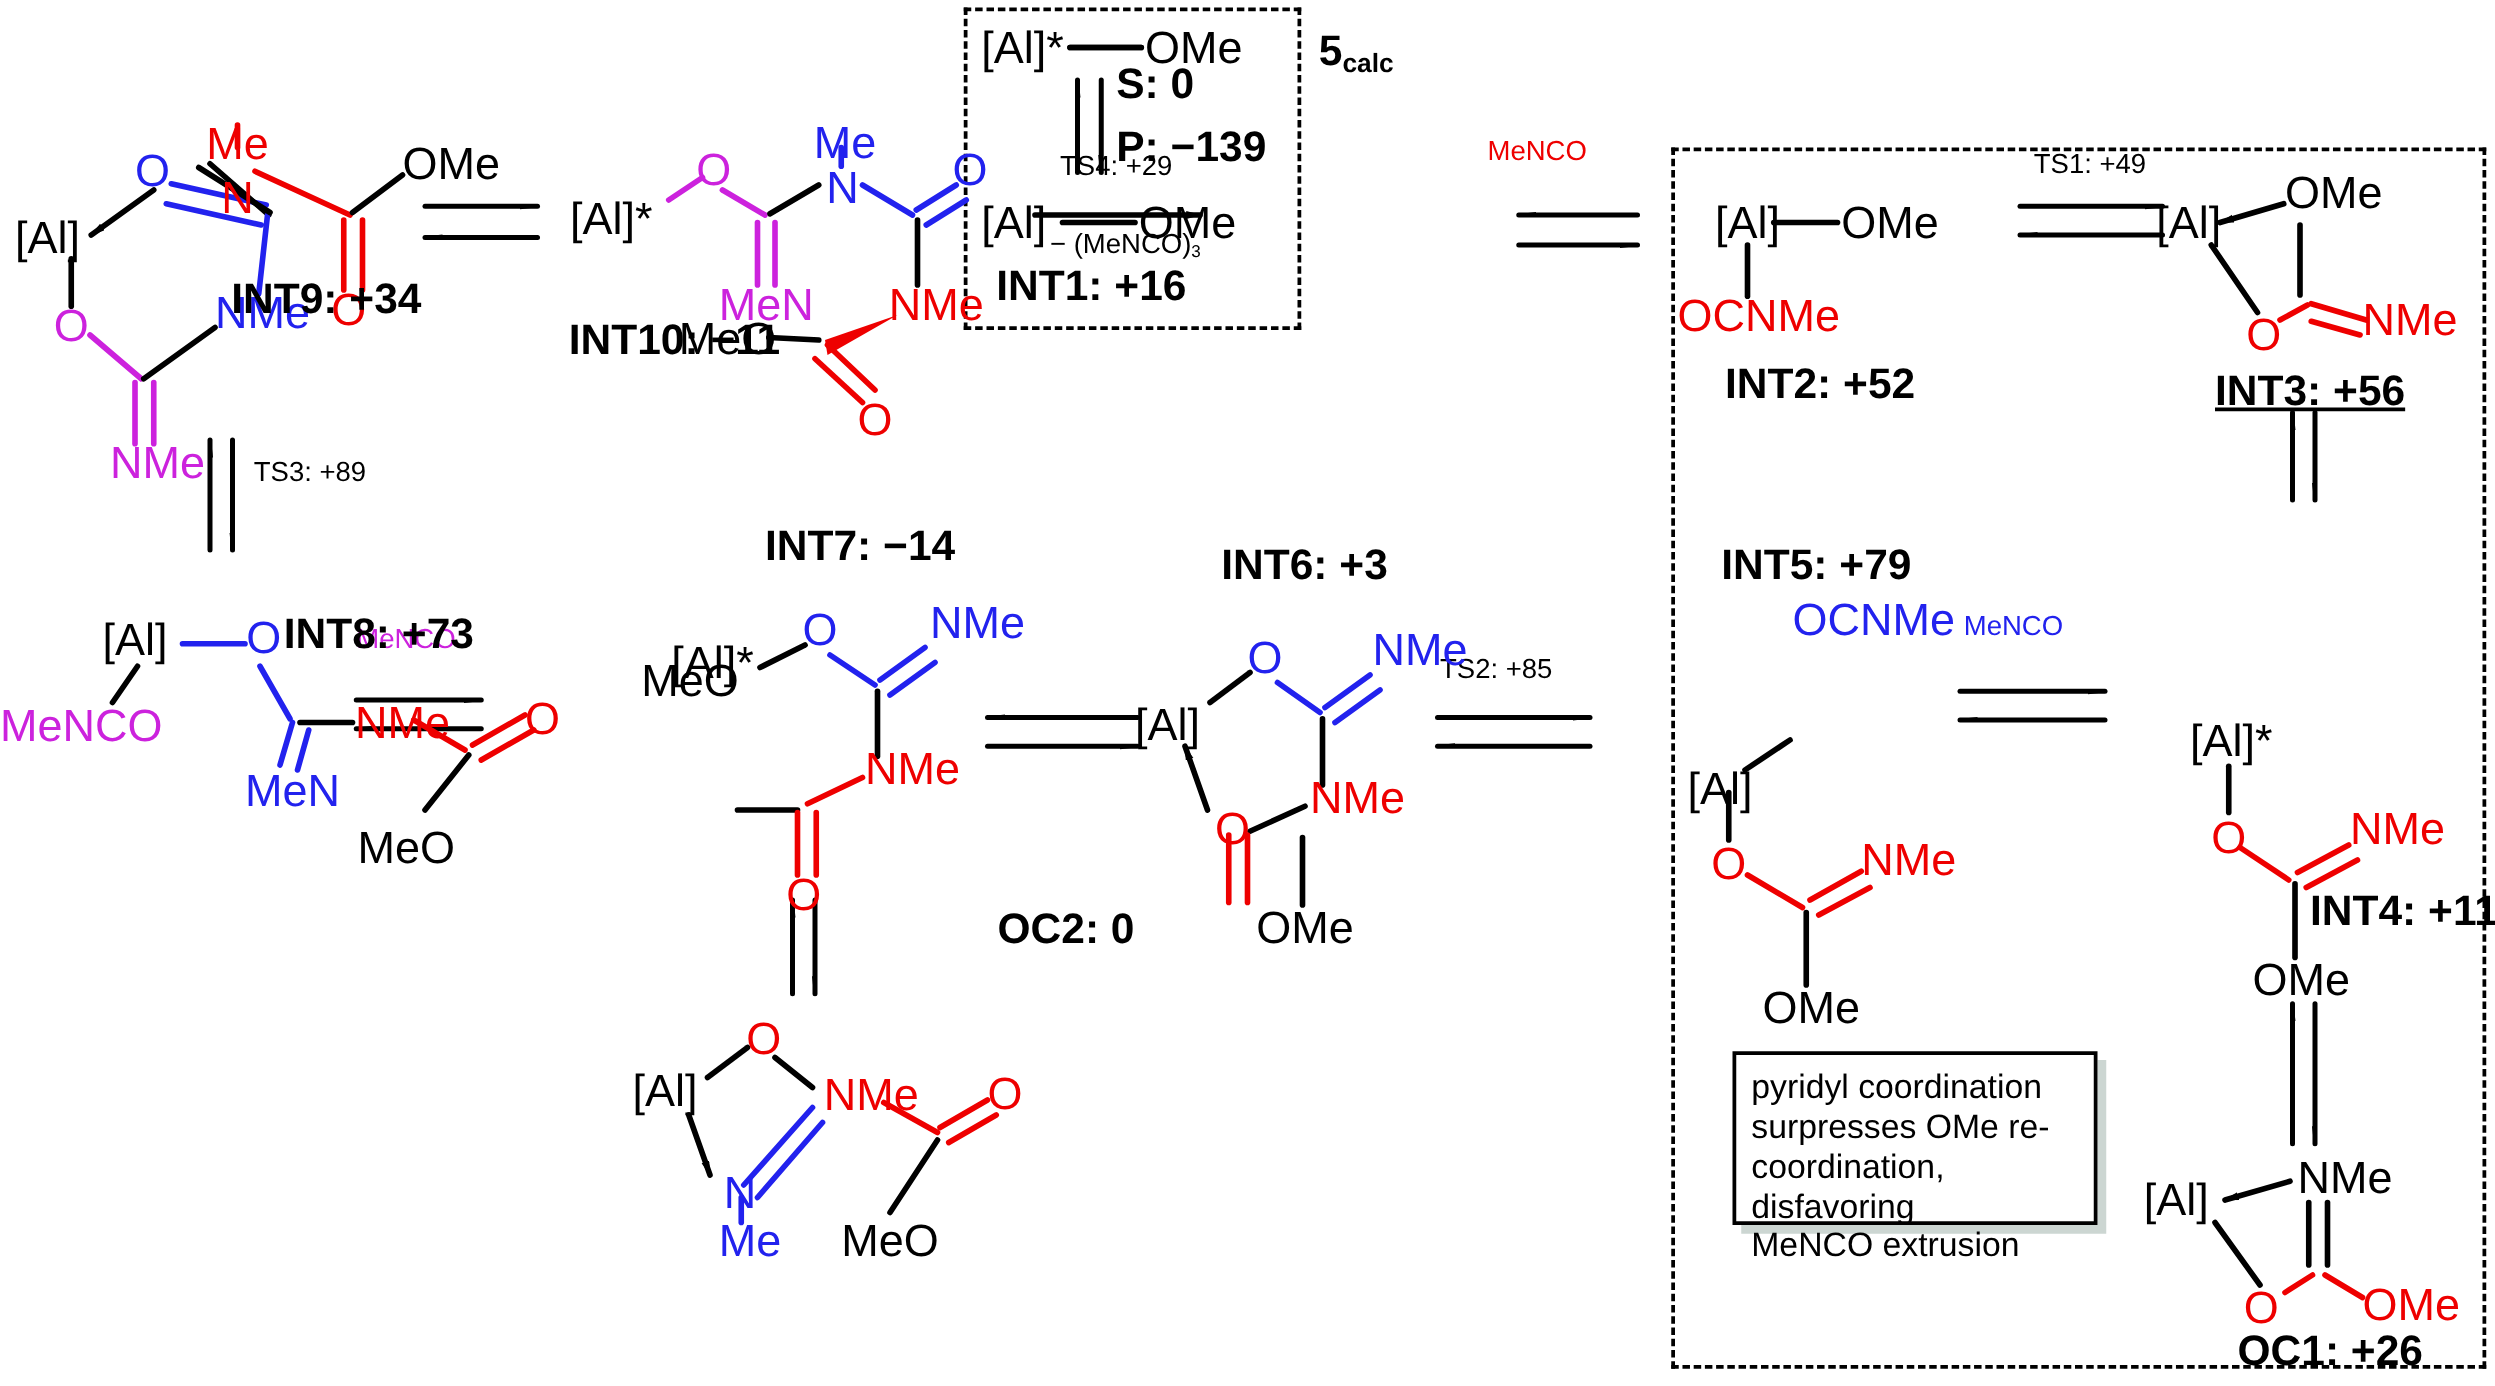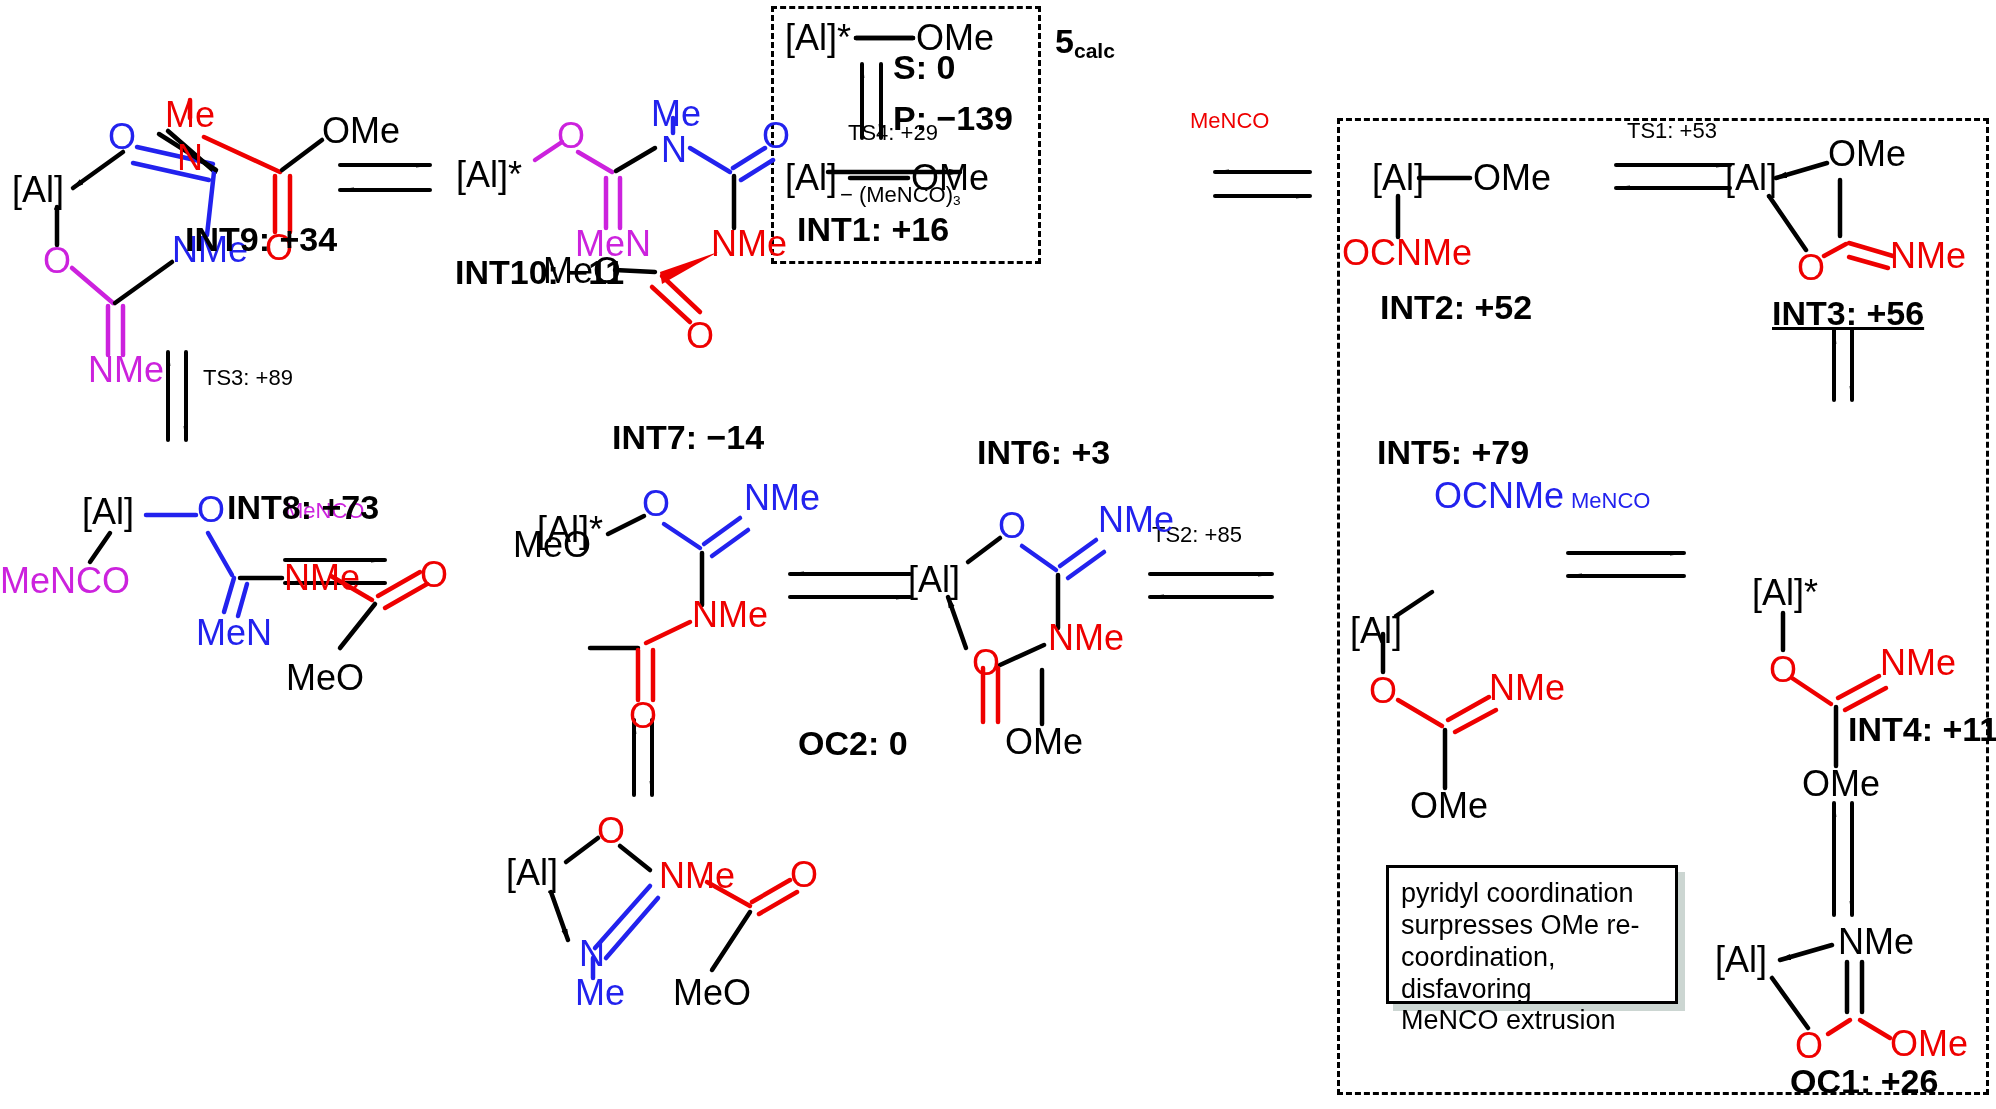--- a/index.html
+++ b/index.html
@@ -21,21 +21,21 @@
   .sub{font-size:0.62em;vertical-align:-0.25em;}
 </style>
 </head>
 <body>
 
 <div id="canvas">
 
   <div class="dashbox" style="left:771px;top:6px;width:270px;height:258px;"></div>
   <div class="dashbox" style="left:1337px;top:118px;width:652px;height:977px;"></div>
 
-  <div class="notebox" style="left:1386px;top:841px;width:292px;height:139px;margin-top:24px;">
+  <div class="notebox" style="left:1386px;top:841px;width:292px;height:139px;">
     <div class="txt">pyridyl coordination
 surpresses OMe re-
 coordination, disfavoring
 MeNCO extrusion</div>
   </div>
 
   <svg class="ov" viewBox="0 0 1996 1109">
     <defs>
       <marker id="ah" markerWidth="11" markerHeight="11" refX="9" refY="4.2" orient="auto" markerUnits="strokeWidth">
         <path d="M0,0 L10,4.2 L0,8.4 z" fill="#000"></path>
@@ -280,21 +280,21 @@
     <span>5</span><span class="sub">calc</span>
   </div>
 
   <div class="lbl cond red" style="left:1190px;top:110px;">MeNCO</div>
 
   <div class="lbl atom blk" style="left:1372px;top:160px;">[Al]</div>
   <div class="lbl atom blk" style="left:1473px;top:160px;">OMe</div>
   <div class="lbl atom red" style="left:1342px;top:235px;">OCNMe</div>
   <div class="lbl name blk" style="left:1380px;top:290px;">INT2: +52</div>
 
-  <div class="lbl cond blk" style="left:1627px;top:120px;">TS1: +53</div>
+  <div class="lbl cond blk" style="left:1627px;top:120px;">TS1: +49</div>
 
   <div class="lbl atom blk" style="left:1725px;top:160px;">[Al]</div>
   <div class="lbl atom blk" style="left:1828px;top:136px;">OMe</div>
   <div class="lbl atom red" style="left:1797px;top:250px;">O</div>
   <div class="lbl atom red" style="left:1890px;top:238px;">NMe</div>
   <div class="lbl name blk" style="left:1772px;top:296px;text-decoration:underline;">INT3: +56</div>
 
   <div class="lbl name blk" style="left:1377px;top:435px;">INT5: +79</div>
   <div class="lbl atom blk" style="left:1350px;top:613px;">[Al]</div>
   <div class="lbl atom blue" style="left:1434px;top:478px;">OCNMe</div>

